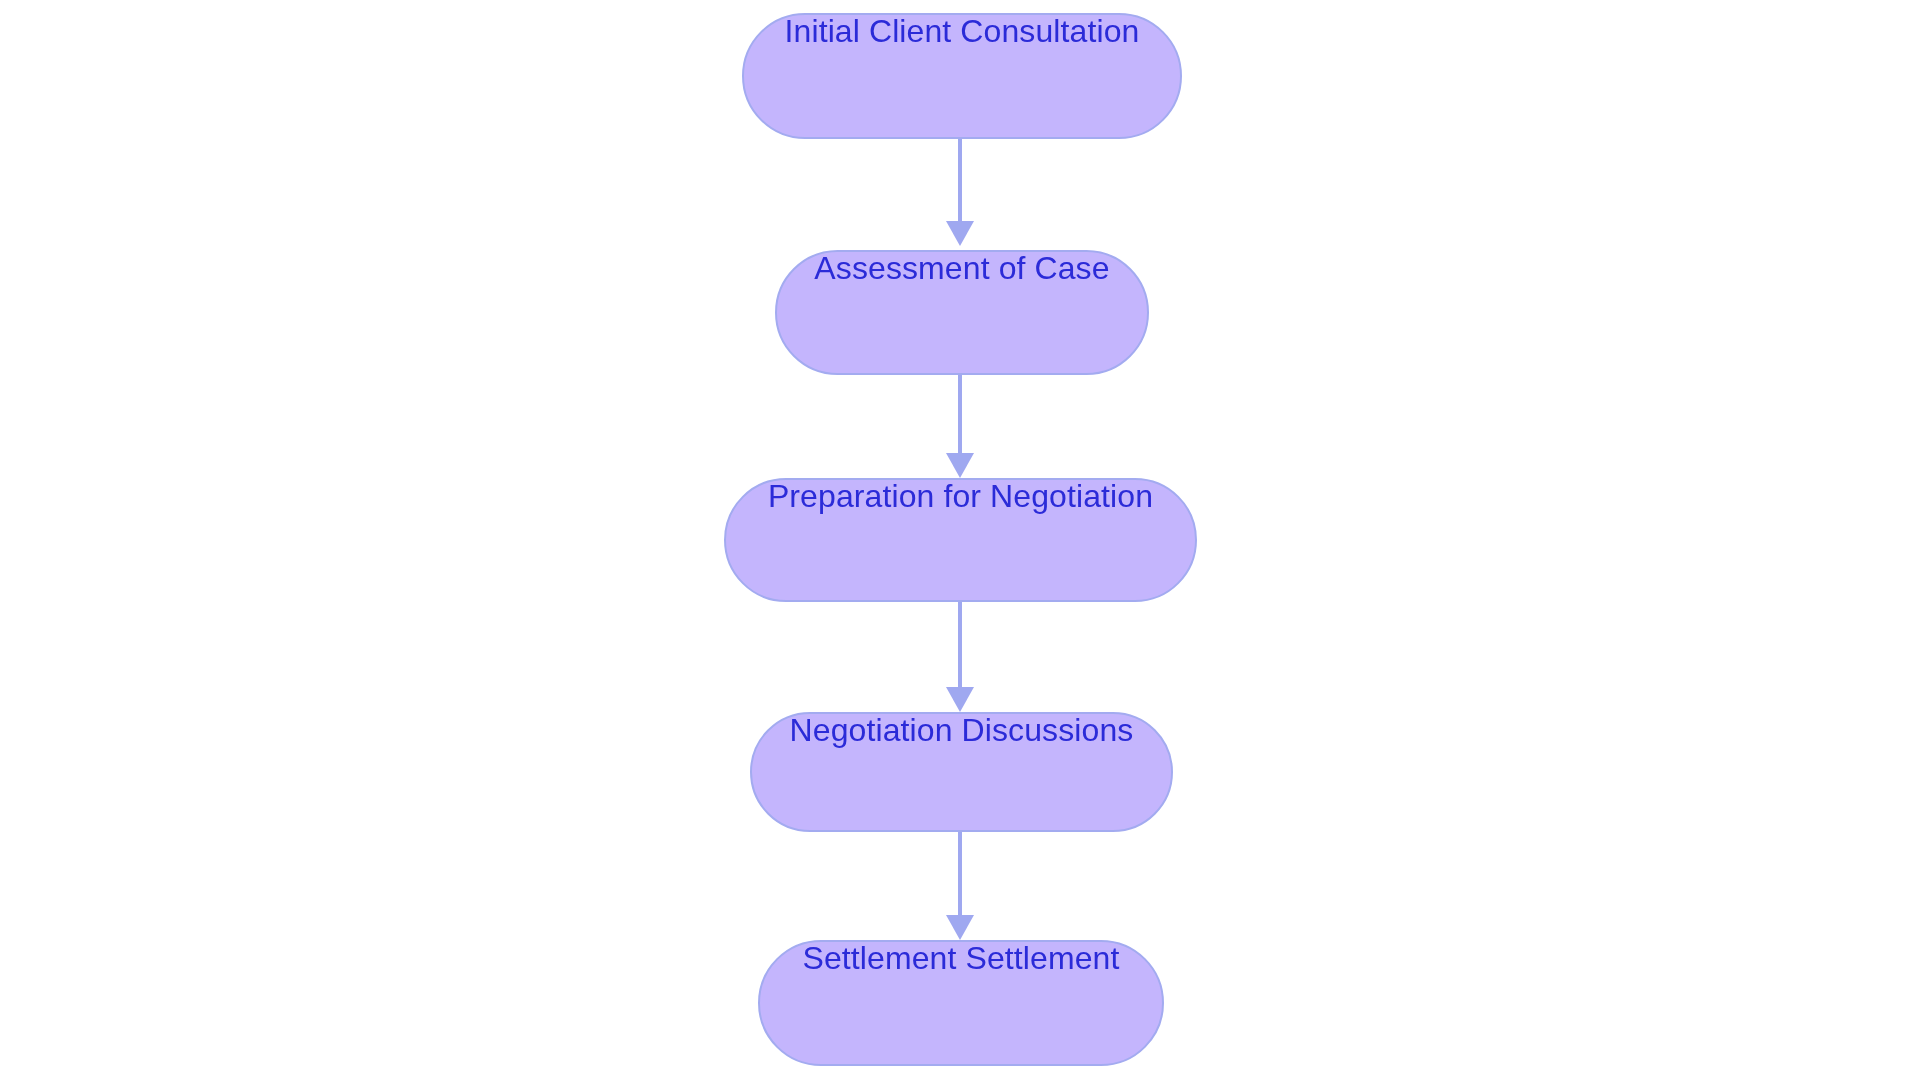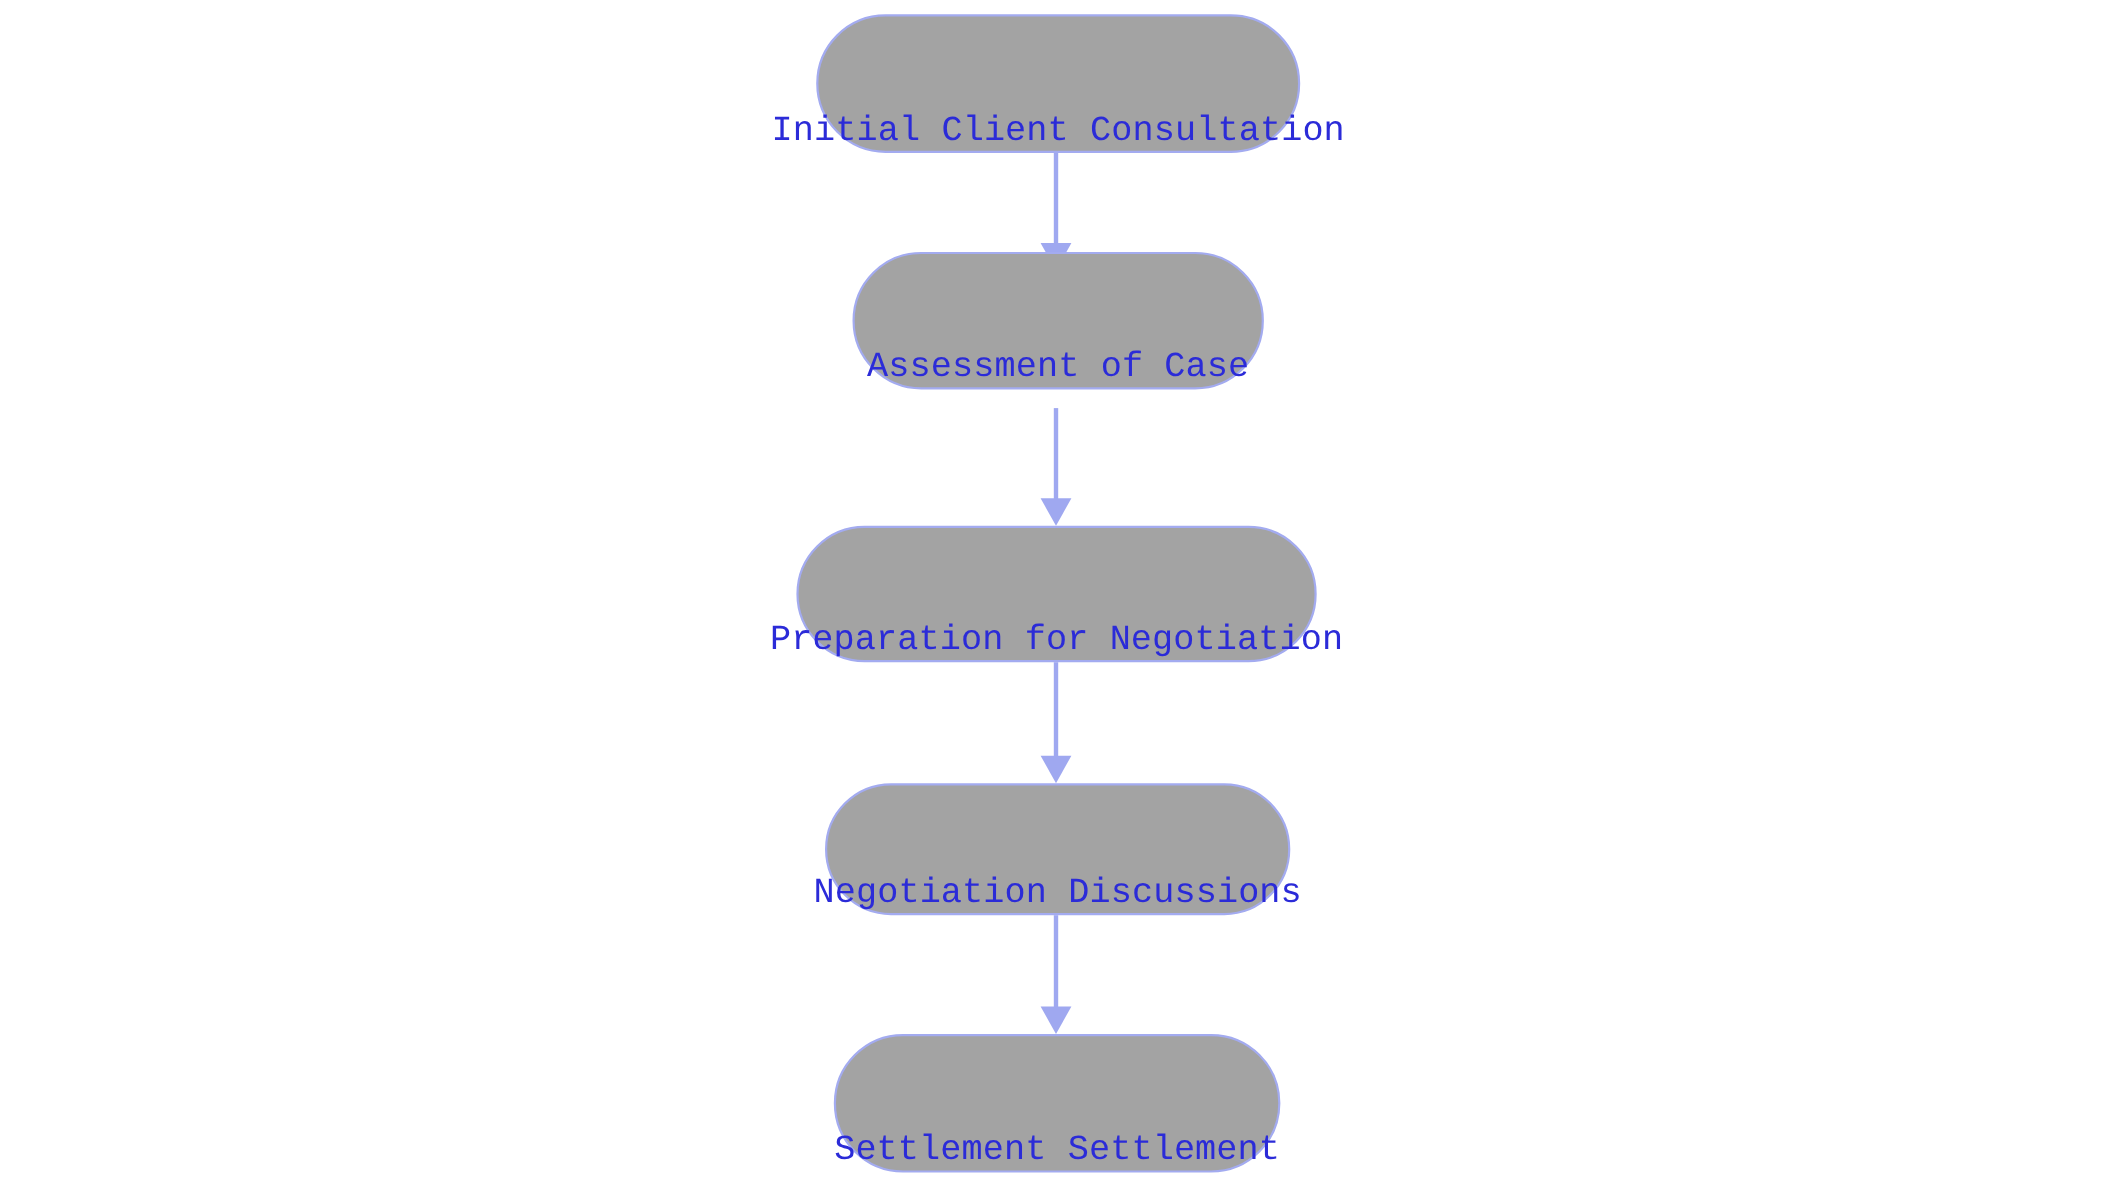--- a/index.html
+++ b/index.html
@@ -19,41 +19,41 @@
     width: 1920px;
     height: 1083px;
     background: #ffffff;
   }
 
   
   .flow-node {
     position: absolute;
     box-sizing: border-box;
     display: flex;
-    align-items: flex-end;
+    align-items: flex-start;
     justify-content: center;
-    background: #a3a3a3;
+    background: #c4b5fd;
     border: 2px solid #a3abf0;
     border-radius: 999px;
     color: #2b2bd8;
-    font-family: Liberation Mono, monospace;
+    font-family: Liberation Sans, sans-serif;
     font-size: 32px;
     font-weight: 400;
     letter-spacing: 0.1px;
     white-space: nowrap;
     -webkit-font-smoothing: antialiased;
   }
   .flow-node .node-label {
     display: block;
     line-height: 1;
     padding-bottom: 2px;
   }
 
   .node-1 { left: 742px; top: 13px;  width: 440px; height: 126px; }
-  .node-2 { left: 775px; top: 229px; width: 374px; height: 125px; }
+  .node-2 { left: 775px; top: 250px; width: 374px; height: 125px; }
   .node-3 { left: 724px; top: 478px; width: 473px; height: 124px; }
   .node-4 { left: 750px; top: 712px; width: 423px; height: 120px; }
   .node-5 { left: 758px; top: 940px; width: 406px; height: 126px; }
 
   
   .flow-connector {
     position: absolute;
     left: 0;
     top: 0;
     width: 1920px;

